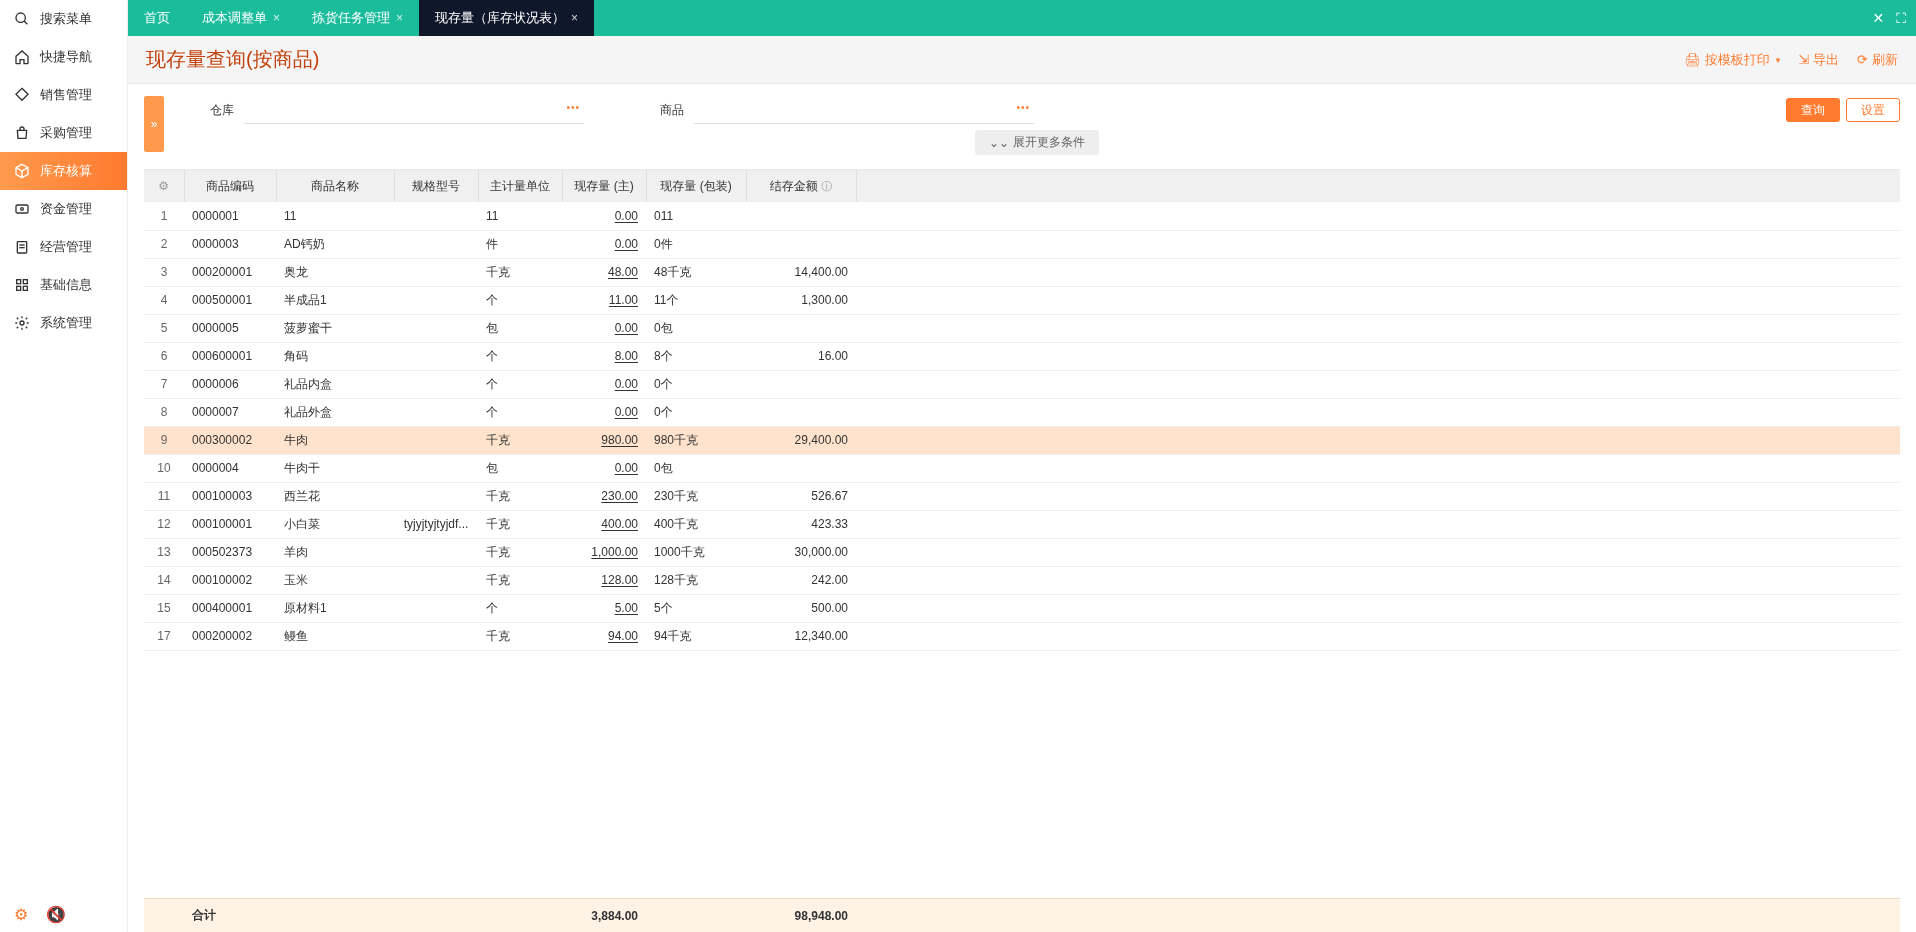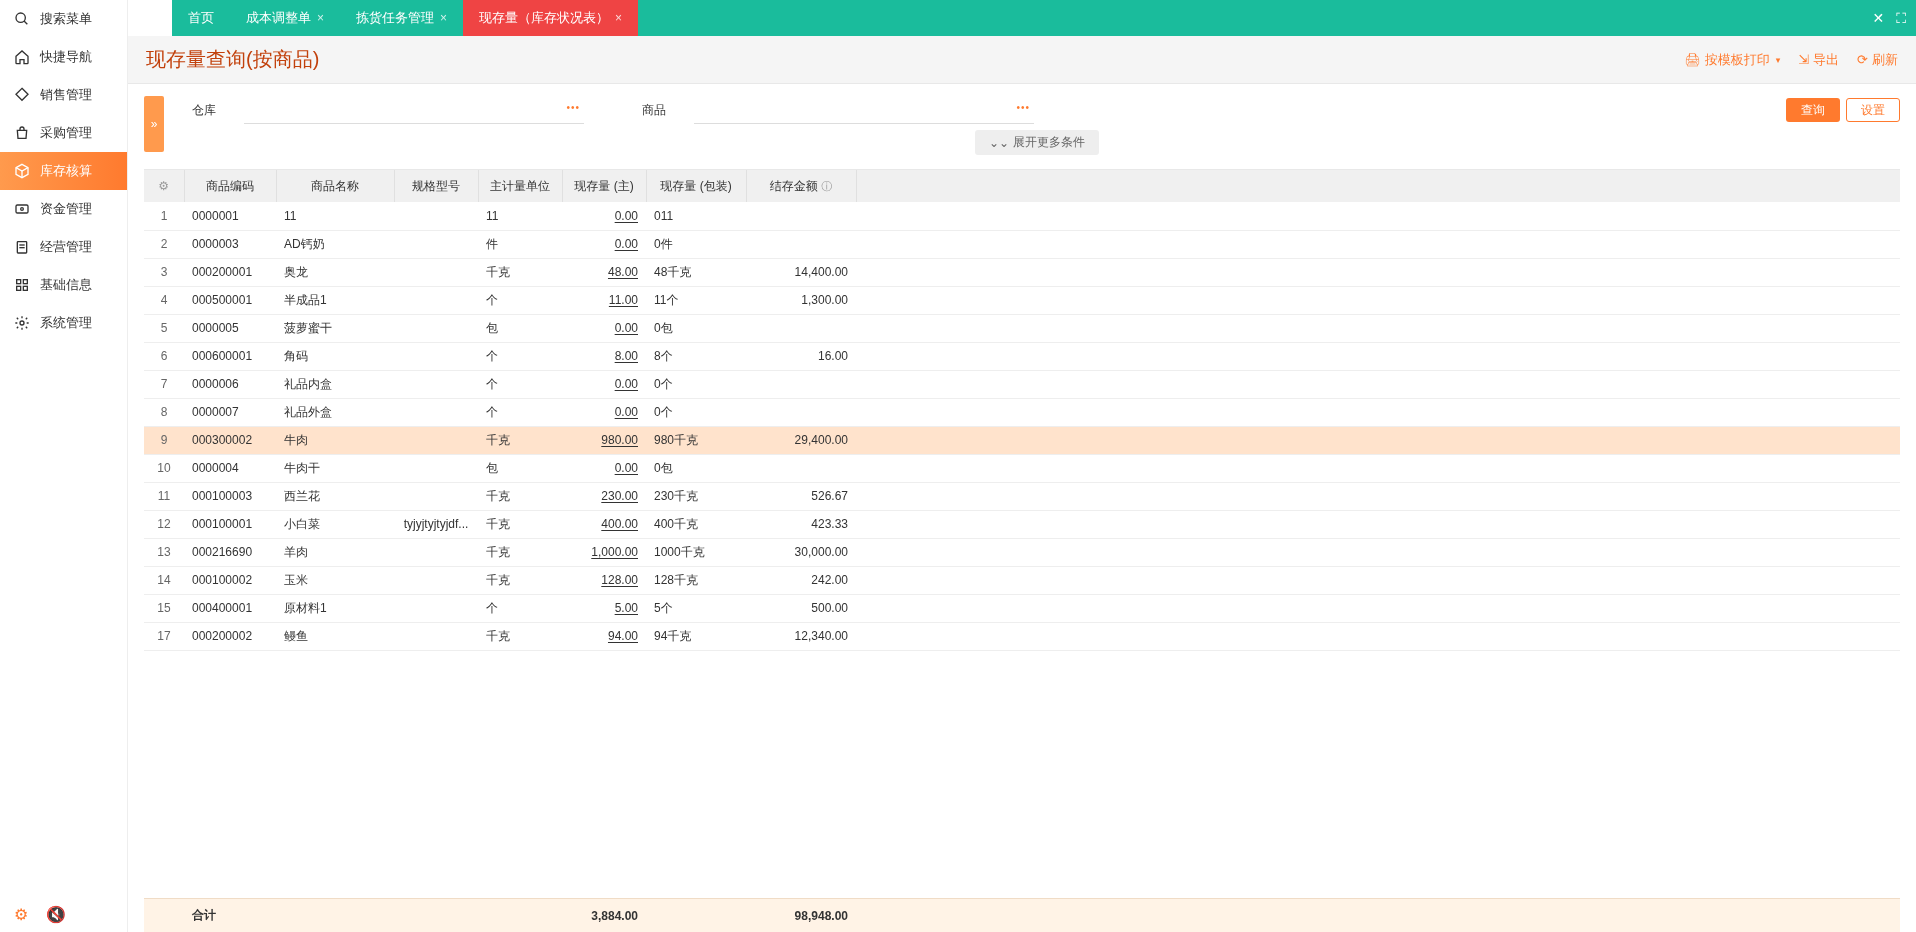--- a/index.html
+++ b/index.html
@@ -12,43 +12,43 @@
 .side-item.active { background: linear-gradient(90deg, #ff9a4d, #ff7a2e); color: #fff; }
 .side-icon { width: 16px; height: 16px; display: inline-flex; align-items: center; justify-content: center; flex-shrink: 0; }
 .side-label { font-size: 13px; }
 .sidebar-bottom { margin-top: auto; padding: 8px 14px; display: flex; gap: 18px; }
 .sidebar-bottom .corner-icon { color: #ff7a2e; font-size: 16px; }
 
 
 .main { flex: 1; display: flex; flex-direction: column; min-width: 0; }
 
 
-.tabs-bar { height: 36px; background: #1abc9c; display: flex; align-items: center; color: #fff; margin-left: 44px; }
+.tabs-bar { height: 36px; background: #1abc9c; display: flex; align-items: center; color: #fff; }
 .tab { height: 36px; display: flex; align-items: center; padding: 0 16px; gap: 6px; cursor: pointer; font-size: 13px; }
-.tab.active { background: #ef4444; }
+.tab.active { background: #0f172a; }
 .tab-close { font-size: 12px; opacity: .8; }
 .tabs-spacer { flex: 1; }
 .tabs-right { display: flex; align-items: center; gap: 12px; padding-right: 10px; }
 .tabs-right .tb-icon { cursor: pointer; font-size: 14px; }
 
 
 .page-header { height: 48px; background: #f5f5f5; display: flex; align-items: center; padding: 0 18px; border-bottom: 1px solid #e8e8e8; }
 .page-title { font-size: 20px; color: #c2410c; }
 .header-actions { margin-left: auto; display: flex; align-items: center; gap: 18px; }
 .header-action { display: flex; align-items: center; gap: 4px; cursor: pointer; color: #ff7a2e; font-size: 13px; }
 .header-action .ha-icon { font-size: 13px; }
 .caret-down { font-size: 9px; color: #ff7a2e; margin-left: 2px; }
 
 
 .filter-wrap { display: flex; padding: 12px 16px 0 16px; gap: 10px; }
 .collapse-btn { width: 20px; height: 56px; background: #ff9a4d; color: #fff; display: flex; align-items: center; justify-content: center; cursor: pointer; font-size: 12px; border-radius: 2px; }
 .filter-body { flex: 1; display: flex; flex-direction: column; }
 .filter-row { display: flex; align-items: center; gap: 40px; }
 .filter-field { display: flex; align-items: center; min-width: 0; }
-.filter-label { width: 70px; text-align: center; padding-right: 10px; color: #333; font-family: Liberation Mono, monospace; }
+.filter-label { width: 70px; text-align: right; padding-right: 10px; color: #333; font-family: Liberation Mono, monospace; }
 .filter-input { height: 28px; border: none; border-bottom: 1px solid #ddd; min-width: 260px; position: relative; }
 .filter-input.with-more::after { content: "•••"; position: absolute; right: 4px; top: 6px; color: #ff7a2e; font-size: 10px; letter-spacing: 1px; }
 .filter-input.with-caret::after { content: "⌄"; position: absolute; right: 6px; top: 4px; color: #ff7a2e; font-size: 14px; }
 .filter-buttons { display: flex; flex-direction: row; gap: 6px; margin-left: auto; }
 .btn { height: 24px; padding: 0 14px; border-radius: 3px; cursor: pointer; font-size: 12px; display: flex; align-items: center; justify-content: center; border: 1px solid transparent; }
 .btn-primary { background: #ff7a2e; color: #fff; }
 .btn-outline { background: #fff; border-color: #ff7a2e; color: #ff7a2e; text-align: center; }
 .expand-row { text-align: center; padding: 6px 0; }
 .expand-btn { display: inline-flex; align-items: center; gap: 4px; background: #eee; padding: 4px 14px; border-radius: 3px; cursor: pointer; color: #666; font-size: 12px; }
 
@@ -388,21 +388,21 @@
                 <td class="c2">小白菜</td>
                 <td class="c3" style="text-align:center">tyjyjtyjtyjdf...</td>
                 <td class="c4">千克</td>
                 <td class="col-num c5"><span class="uline">400.00</span></td>
                 <td class="c6">400千克</td>
                 <td class="col-num c7">423.33</td>
                 <td></td>
               </tr>
               <tr>
                 <td class="col-idx c0">13</td>
-                <td class="c1">000216690</td>
+                <td class="c1">000502373</td>
                 <td class="c2">羊肉</td>
                 <td class="c3" style="text-align:center"></td>
                 <td class="c4">千克</td>
                 <td class="col-num c5"><span class="uline">1,000.00</span></td>
                 <td class="c6">1000千克</td>
                 <td class="col-num c7">30,000.00</td>
                 <td></td>
               </tr>
               <tr>
                 <td class="col-idx c0">14</td>

